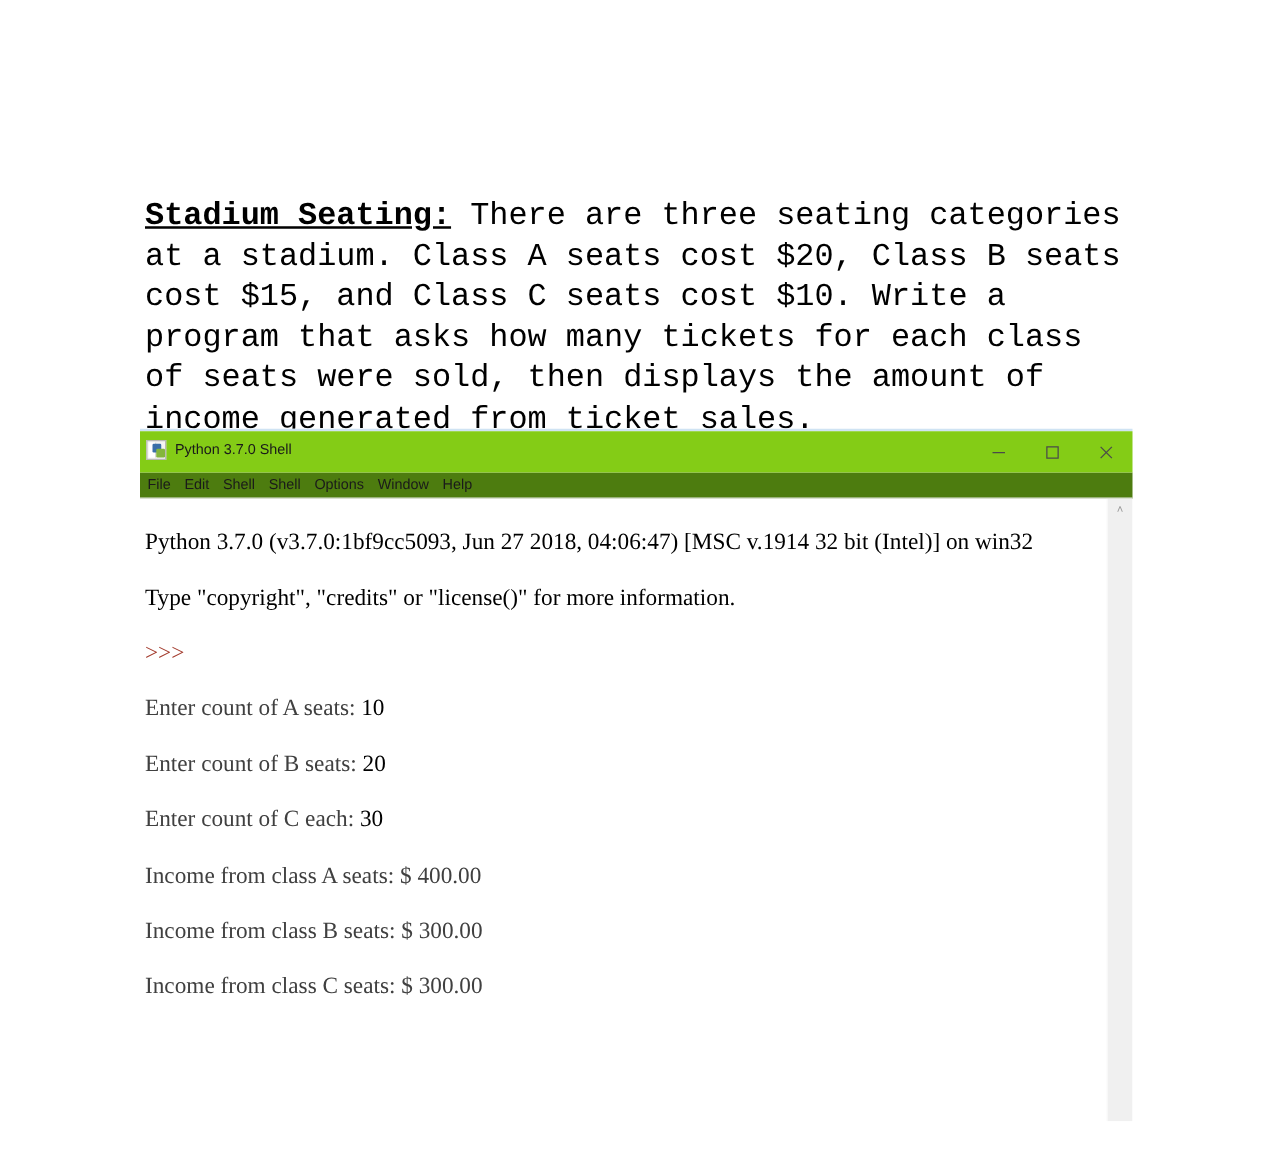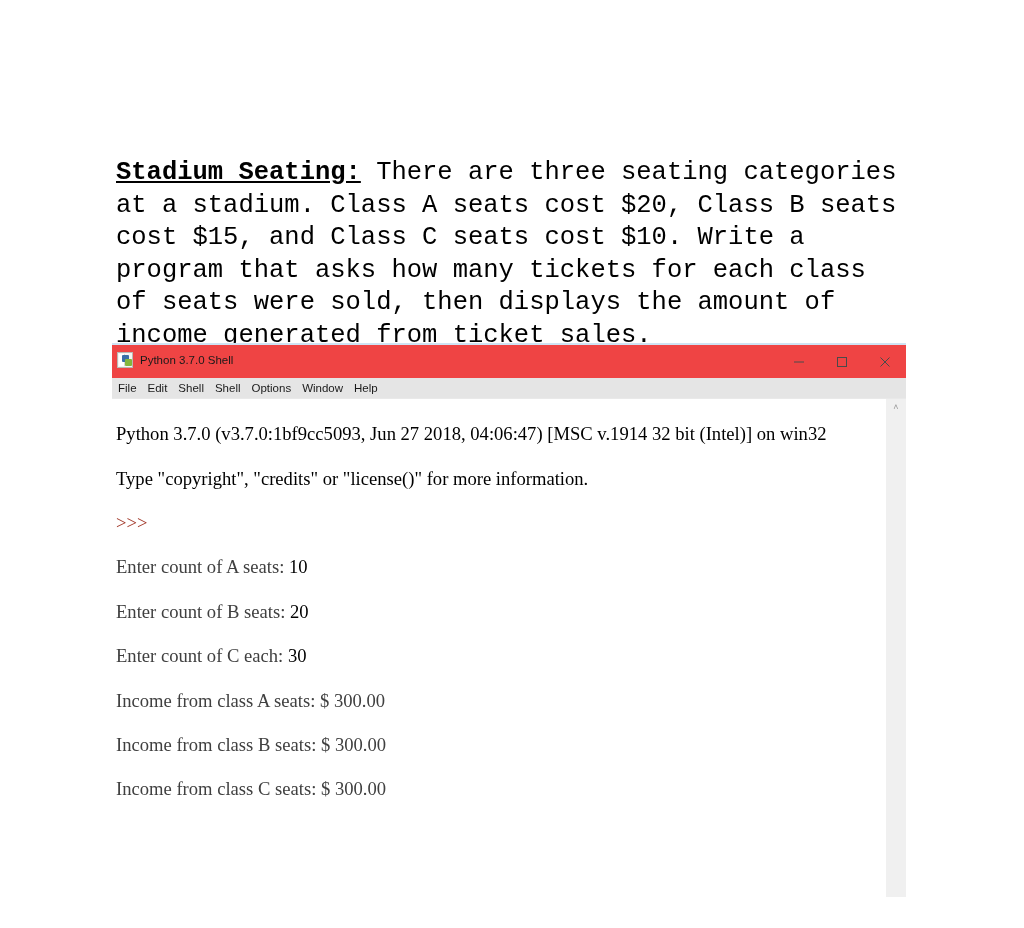--- a/index.html
+++ b/index.html
@@ -42,21 +42,21 @@
     top: 343px;
     width: 794px;
     height: 553px;
     background: #ffffff;
     border-top: 2px solid #cfe3f3;
   }
 
   .titlebar {
     position: relative;
     height: 33px;
-    background: #ef4444;
+    background: #84cc16;
   }
   .title-left {
     position: absolute;
     left: 5px;
     top: 7px;
     display: flex;
     align-items: center;
     gap: 7px;
   }
   .app-icon {
@@ -112,21 +112,21 @@
     color: #4a4a4a;
   }
   .win-btn svg { display: block; }
 
   .menubar {
     height: 20px;
     padding-left: 6px;
     display: flex;
     align-items: center;
     gap: 11px;
-    background: #e5e5e5;
+    background: #4d7c0f;
     border-bottom: 1px solid #e9e9e9;
   }
   .menu-item {
     font-family: "Liberation Sans", sans-serif;
     font-size: 11.5px;
     color: #1a1a1a;
     white-space: nowrap;
   }
 
   .shell-body {
@@ -223,21 +223,21 @@
   </div>
 
   <div class="shell-body">
     <div class="shell-text">
 <div class="ln"><span class="c-black">Python 3.7.0 (v3.7.0:1bf9cc5093, Jun 27 2018, 04:06:47) [MSC v.1914 32 bit (Intel)] on win32</span></div>
 <div class="ln"><span class="c-black">Type "copyright", "credits" or "license()" for more information.</span></div>
 <div class="ln"><span class="c-prompt">&gt;&gt;&gt;</span></div>
 <div class="ln"><span class="c-blue">Enter count of A seats: </span><span class="c-black">10</span></div>
 <div class="ln"><span class="c-blue">Enter count of B seats: </span><span class="c-black">20</span></div>
 <div class="ln"><span class="c-blue">Enter count of C each: </span><span class="c-black">30</span></div>
-<div class="ln"><span class="c-blue">Income from class A seats: $ 300.00</span></div>
+<div class="ln"><span class="c-blue">Income from class A seats: $ 400.00</span></div>
 <div class="ln"><span class="c-blue">Income from class B seats: $ 300.00</span></div>
 <div class="ln"><span class="c-blue">Income from class C seats: $ 300.00</span></div>
 
 
     </div>
 
     <div class="vscroll">
       <div class="arrow-up">˄</div>
     </div>
   </div>

